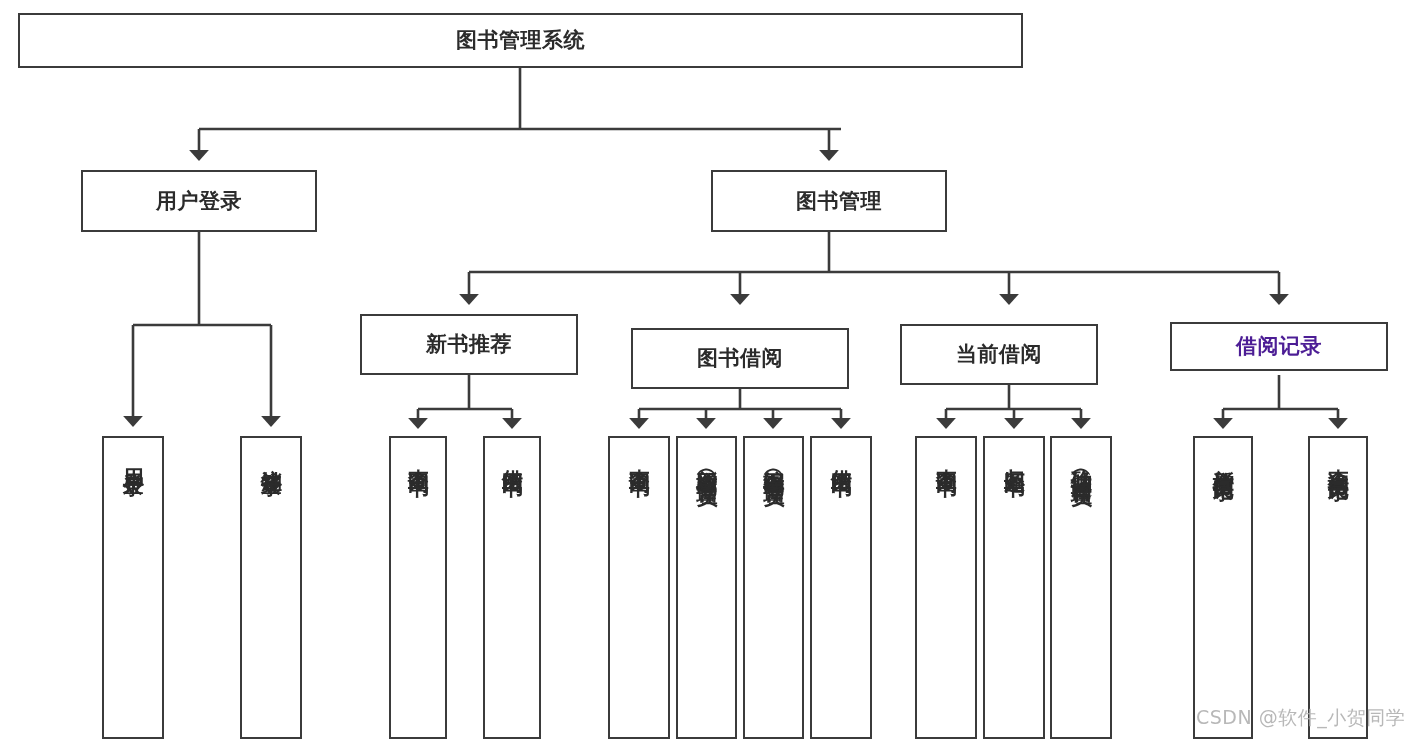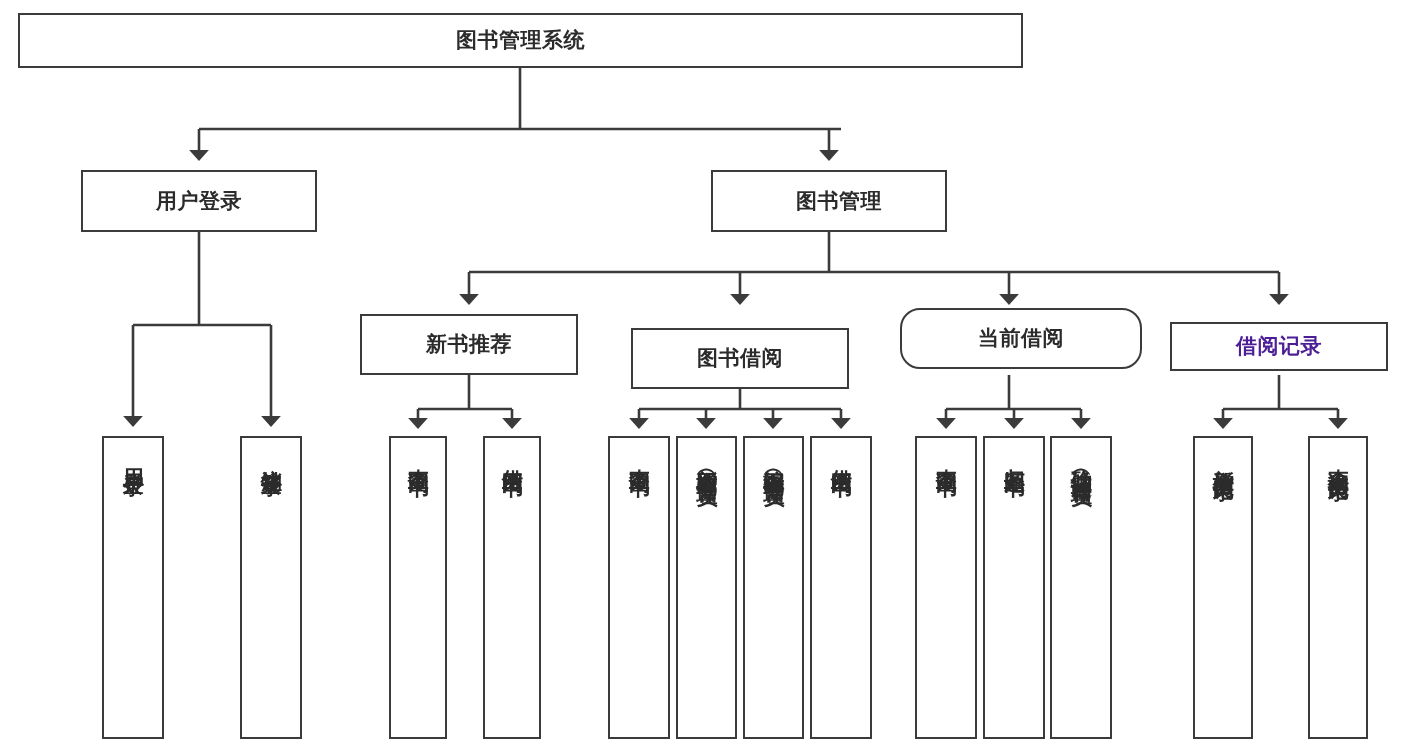--- a/index.html
+++ b/index.html
@@ -135,21 +135,21 @@
   <div class="node horizontal" style="left: 711px; top: 170px; width: 236px; height: 62px; border-color: rgb(59, 59, 59); background: rgb(255, 255, 255); color: rgb(43, 43, 43); padding-left: 20px;">
     <span class="label">图书管理</span>
   </div>
 
   <div class="node horizontal" style="left: 360px; top: 314px; width: 218px; height: 61px; border-color: rgb(59, 59, 59); background: rgb(255, 255, 255); color: rgb(43, 43, 43);">
     <span class="label">新书推荐</span>
   </div>
   <div class="node horizontal" style="left: 631px; top: 314px; width: 218px; height: 61px; border-color: rgb(59, 59, 59); background: rgb(255, 255, 255); color: rgb(43, 43, 43); margin-top: 14px;">
     <span class="label">图书借阅</span>
   </div>
-  <div class="node horizontal" style="left: 900px; top: 308px; width: 242px; height: 61px; border-color: rgb(59, 59, 59); background: rgb(255, 255, 255); color: rgb(43, 43, 43); border-radius: 20px;">
+  <div class="node horizontal" style="left: 900px; top: 324px; width: 198px; height: 61px; border-color: rgb(59, 59, 59); background: rgb(255, 255, 255); color: rgb(43, 43, 43);">
     <span class="label">当前借阅</span>
   </div>
   <div class="node horizontal" style="left: 1170px; top: 322px; width: 218px; height: 49px; border-color: rgb(59, 59, 59); background: rgb(255, 255, 255); color: #4c1d95;">
     <span class="label">借阅记录</span>
   </div>
 
   <div class="node vertical" style="left: 102px; top: 436px; width: 62px; height: 303px; border-color: rgb(59, 59, 59); background: rgb(255, 255, 255); color: rgb(43, 43, 43);">
     <span class="label">用户登录</span>
   </div>
   <div class="node vertical" style="left: 240px; top: 436px; width: 62px; height: 303px; border-color: rgb(59, 59, 59); background: rgb(255, 255, 255); color: rgb(43, 43, 43);">
@@ -182,14 +182,15 @@
   <div class="node vertical" style="left: 1050px; top: 436px; width: 62px; height: 303px; border-color: rgb(59, 59, 59); background: rgb(255, 255, 255); color: rgb(43, 43, 43);">
     <span class="label">确认归还（管理员）</span>
   </div>
   <div class="node vertical" style="left: 1193px; top: 436px; width: 60px; height: 303px; border-color: rgb(59, 59, 59); background: rgb(255, 255, 255); color: rgb(43, 43, 43);">
     <span class="label">新增借阅记录</span>
   </div>
   <div class="node vertical" style="left: 1308px; top: 436px; width: 60px; height: 303px; border-color: rgb(59, 59, 59); background: rgb(255, 255, 255); color: rgb(43, 43, 43);">
     <span class="label">查询借阅记录</span>
   </div>
 
+  <div class="watermark" style="left: 1196px; top: 718px; color: rgb(184, 184, 184); transform: translateY(-50%);">CSDN @软件_小贺同学</div>
 
 </div>
 
 </body></html>

